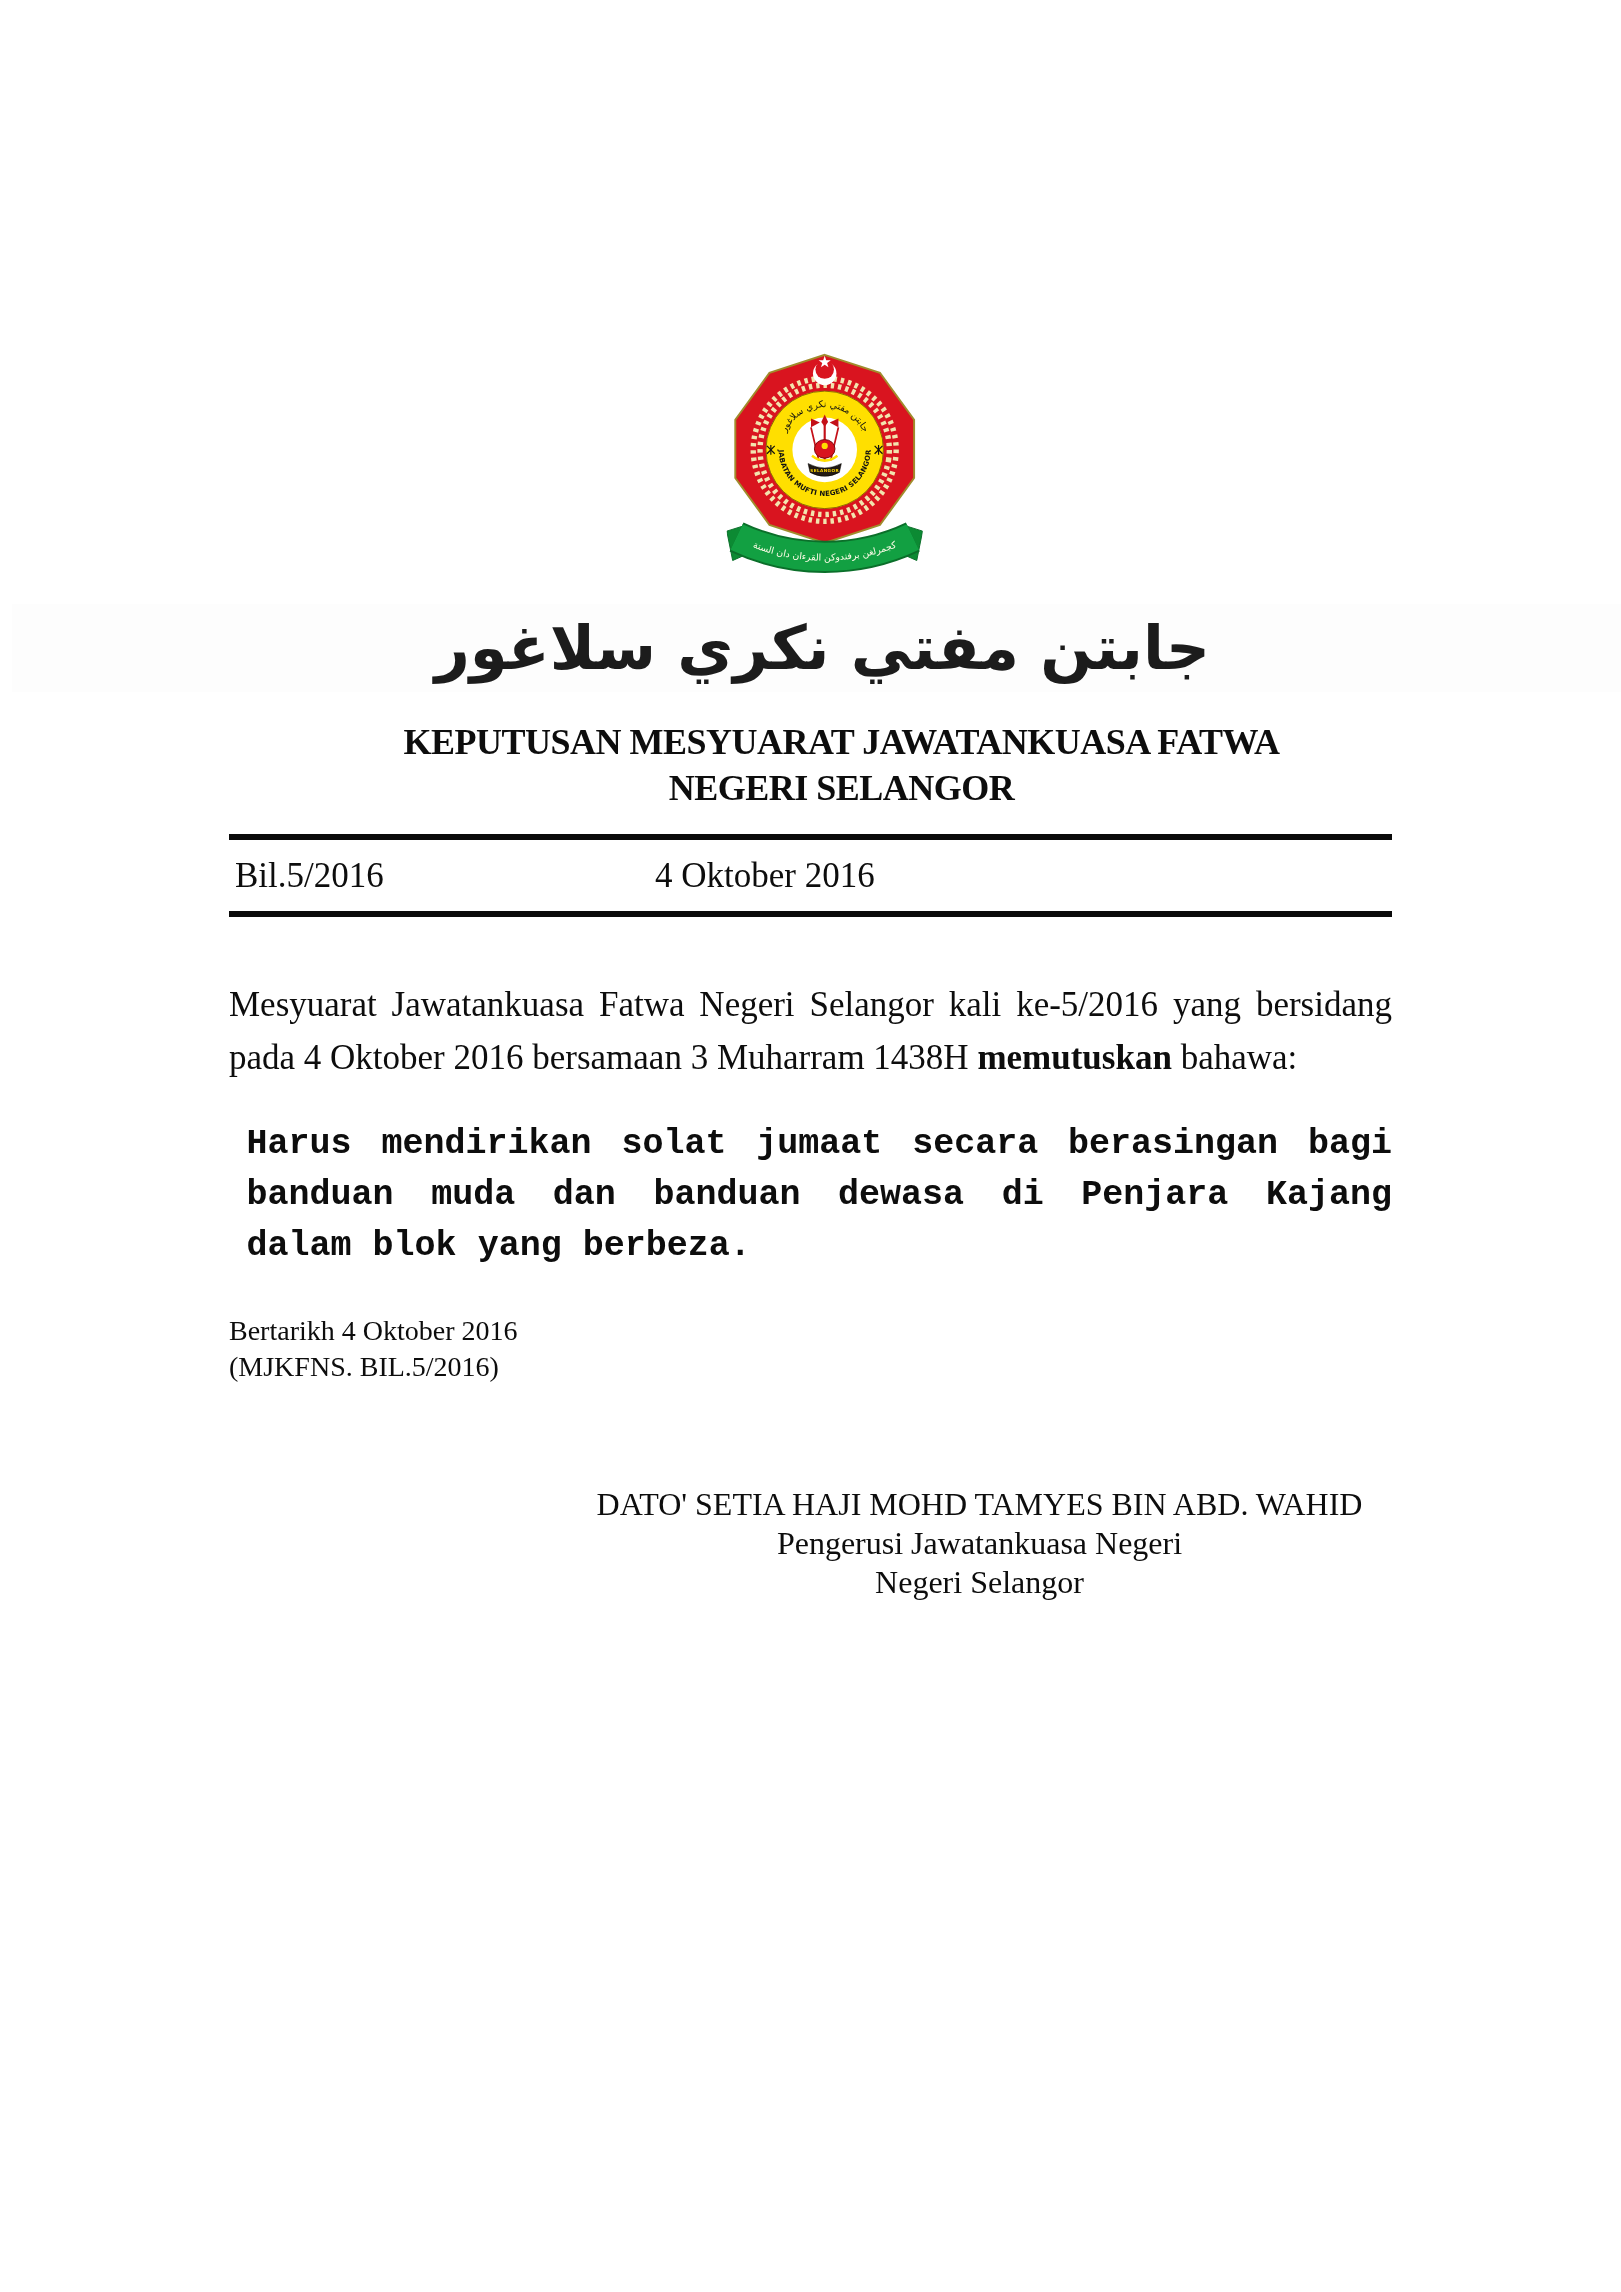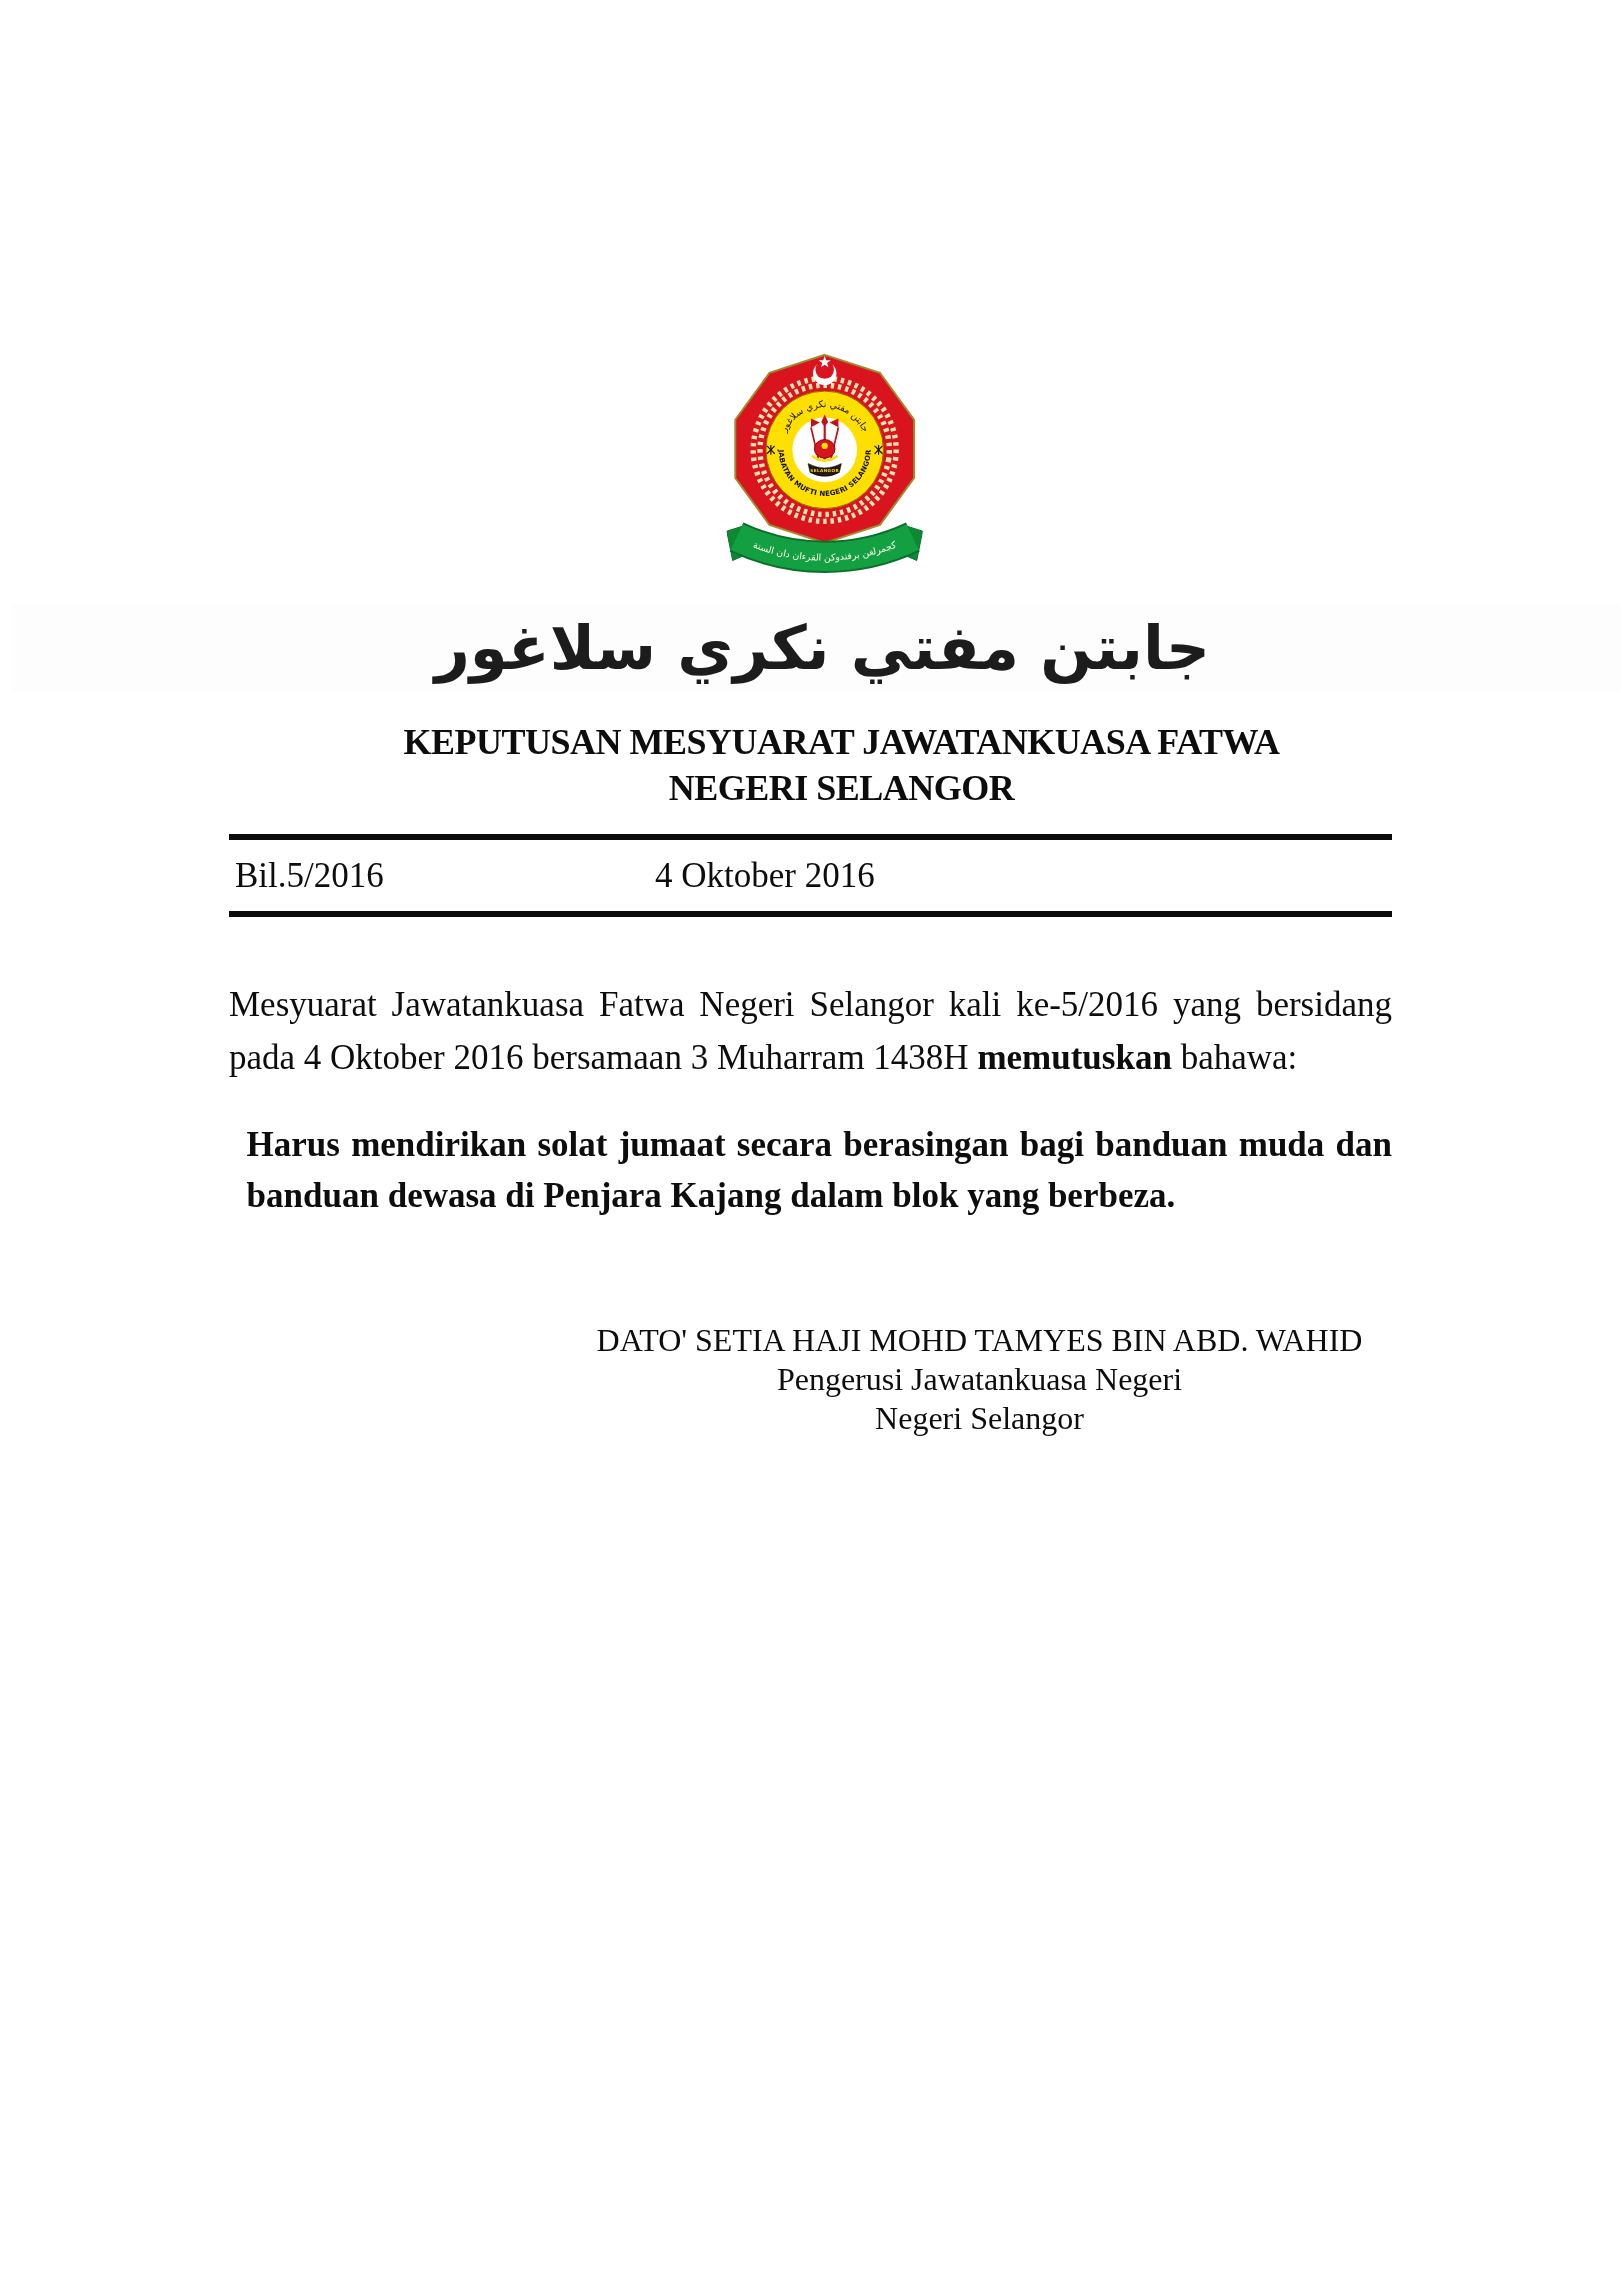--- a/index.html
+++ b/index.html
@@ -74,20 +74,21 @@
   }
   .intro-par .b { font-weight: bold; }
 
   .decision-par {
     margin-top: 19.6px;
     margin-left: 17.6px;
     font-weight: bold;
     font-size: 35px;
     line-height: 51px;
     text-align: justify;
+    font-family: Liberation Mono, monospace;
   }
 
   .dated-block {
     margin-top: 41px;
     font-size: 28px;
     line-height: 36px;
   }
 
   .signature-block {
     margin-top: 100px;
@@ -187,20 +188,24 @@
     <div class="meta-bar">
       <span class="meta-number">Bil.5/2016</span>
       <span class="meta-date">4 Oktober 2016</span>
     </div>
 
 
     <p class="intro-par"><span>Mesyuarat Jawatankuasa Fatwa Negeri Selangor kali ke-5/2016 yang bersidang pada 4 Oktober 2016 bersamaan 3 Muharram 1438H </span><span class="b">memutuskan</span><span> bahawa:</span></p>
 
     <p class="decision-par">Harus mendirikan solat jumaat secara berasingan bagi banduan muda dan banduan dewasa di Penjara Kajang dalam blok yang berbeza.</p>
 
+    <div class="dated-block">
+      <div>Bertarikh 4 Oktober 2016</div>
+      <div>(MJKFNS. BIL.5/2016)</div>
+    </div>
 
     <div class="signature-block">
       <div class="name">DATO' SETIA HAJI MOHD TAMYES BIN ABD. WAHID</div>
       <div>Pengerusi Jawatankuasa Negeri</div>
       <div>Negeri Selangor</div>
     </div>
 
   </div>
 </div>
 

